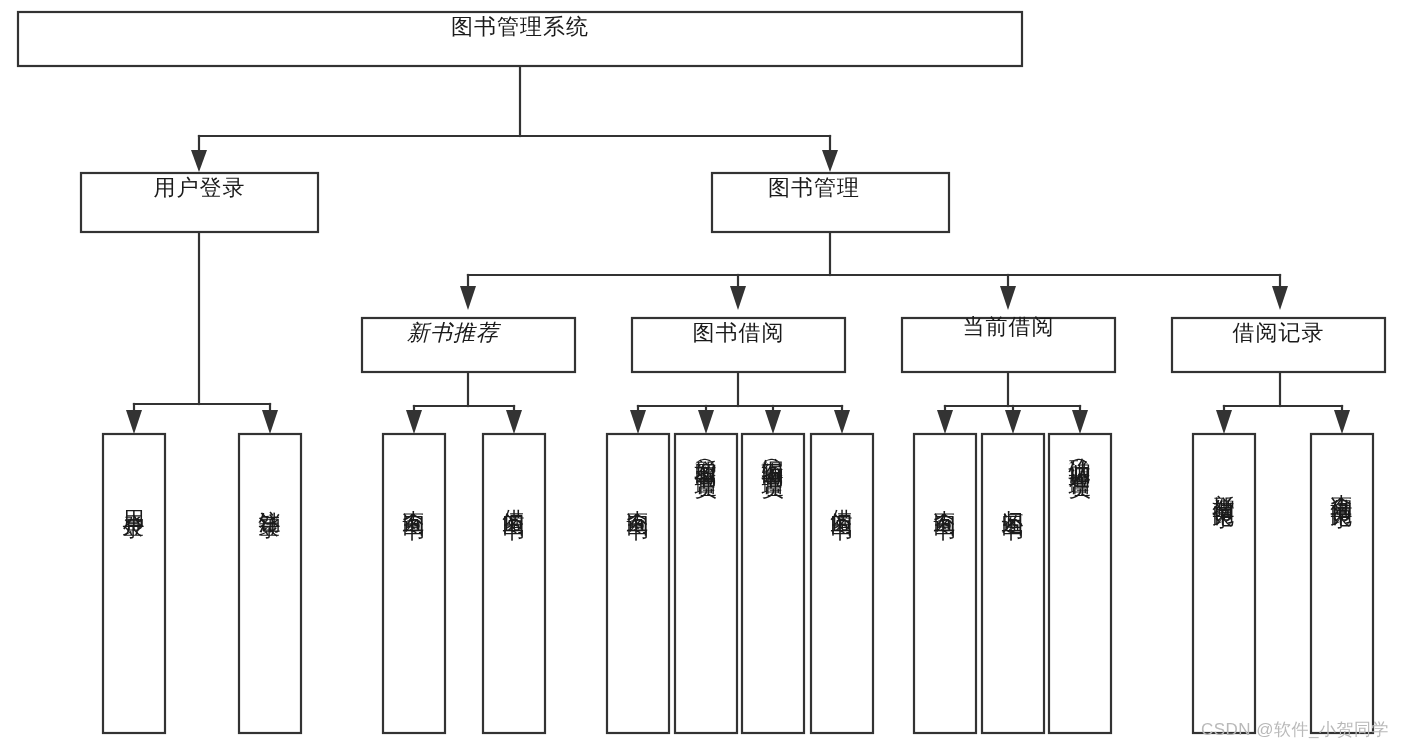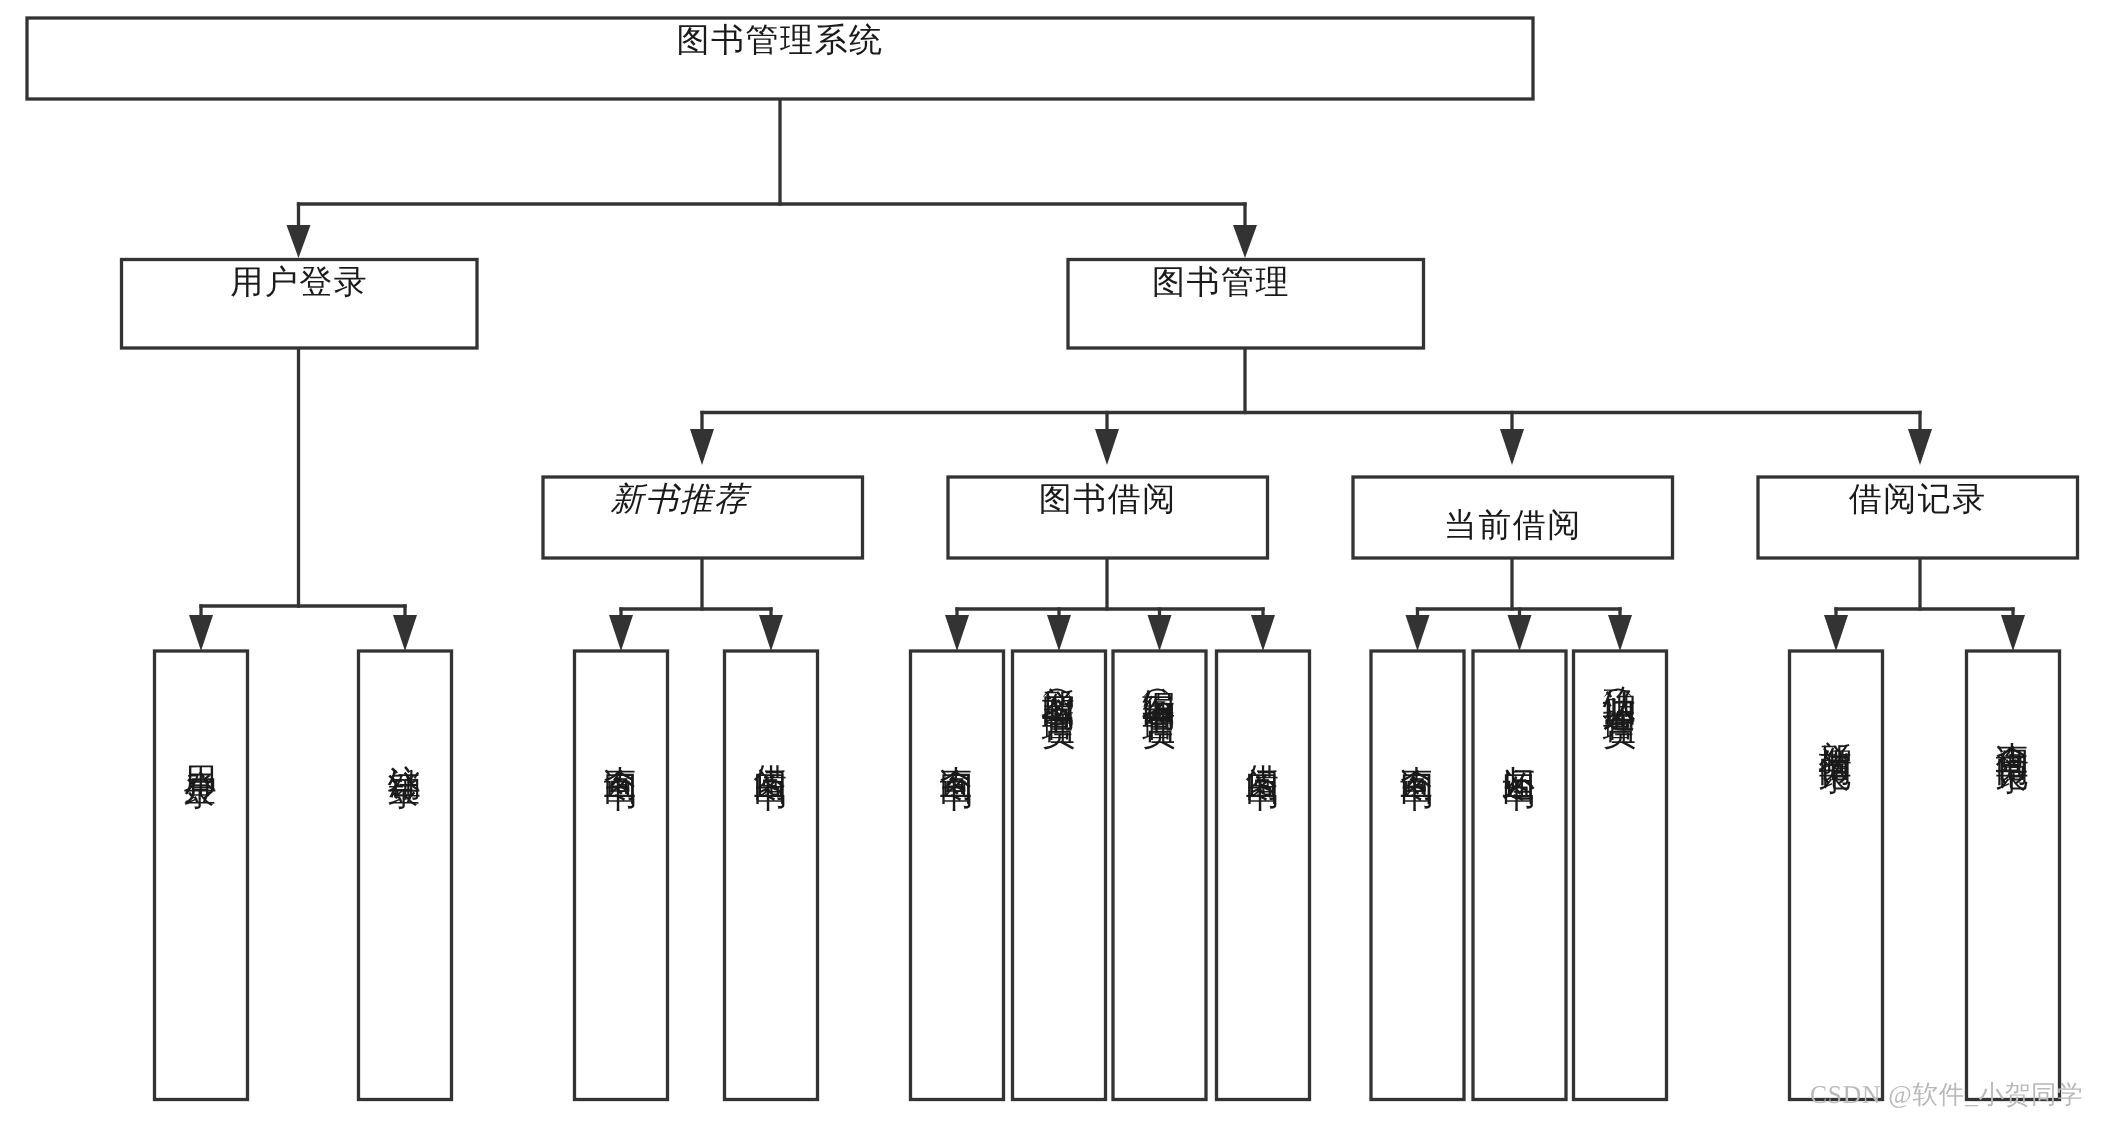--- a/index.html
+++ b/index.html
@@ -67,21 +67,21 @@
     font-family: "Liberation Sans", "DejaVu Sans", sans-serif;
     font-size: 22px;
     color: #1a1a1a;
     letter-spacing: 1px;
     white-space: nowrap;
   }
   .watermark {
     position: absolute;
     right: 16px;
     bottom: 6px;
-    font-family: Liberation Serif, serif;
+    font-family: Liberation Sans, sans-serif;
     font-size: 17px;
     color: #b9b9b9;
     letter-spacing: 0.5px;
     white-space: nowrap;
     pointer-events: none;
   }
 </style>
 </head>
 <body>
 
@@ -201,21 +201,21 @@
   </div>
 
   <div class="hlabel-wrap" style="left:362px; top:318px; width:182px; height:54px;font-style:italic;">
     <span class="hlabel-text">新书推荐</span>
   </div>
 
   <div class="hlabel-wrap" style="left:632px; top:318px; width:213px; height:54px;">
     <span class="hlabel-text">图书借阅</span>
   </div>
 
-  <div class="hlabel-wrap" style="left:902px; top:335px; width:213px; height:54px;">
+  <div class="hlabel-wrap" style="left:902px; top:312px; width:213px; height:54px;">
     <span class="hlabel-text">当前借阅</span>
   </div>
 
   <div class="hlabel-wrap" style="left:1172px; top:318px; width:213px; height:54px;">
     <span class="hlabel-text">借阅记录</span>
   </div>
 
   <div class="vlabel-wrap" style="left:103px; top:434px; width:62px; height:299px; padding-top:58px;">
     <span class="vlabel-text">用户登录</span>
   </div>

